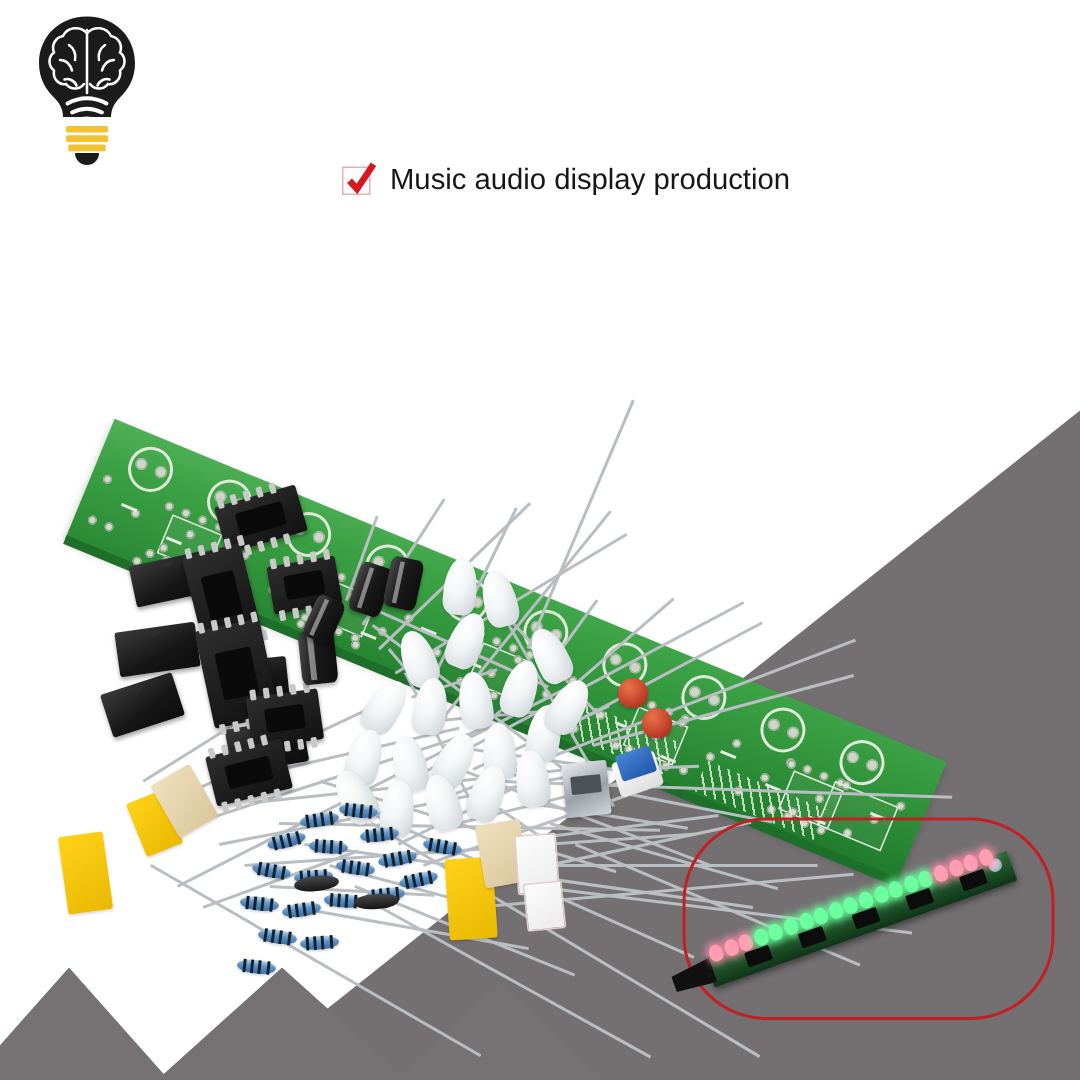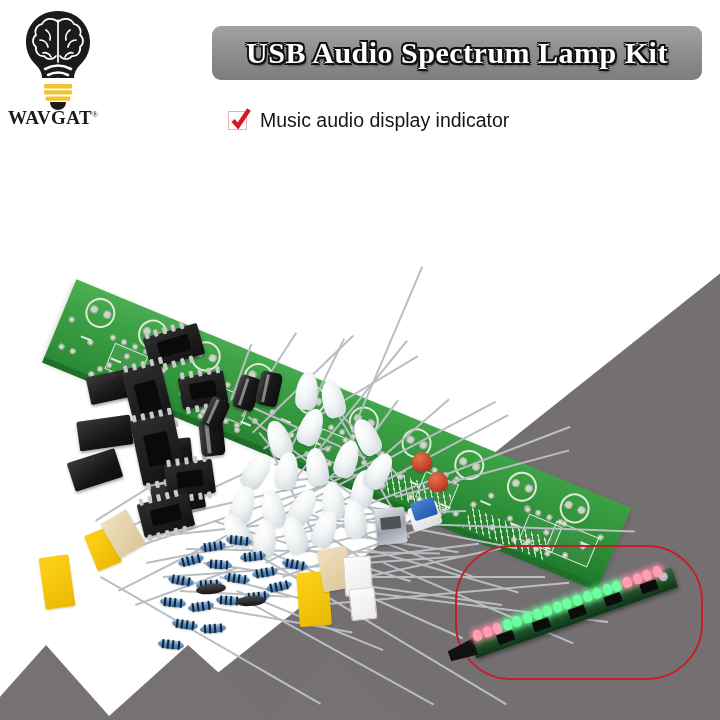--- a/index.html
+++ b/index.html
@@ -135,36 +135,32 @@
         <path d="M42 69q10-5 20 0"></path>
         <path d="M45.5 74.5q6.5-3 13 0"></path>
       </g>
       <g fill="#f2c230">
         <rect x="38" y="78" width="28" height="4.4" rx="1"></rect>
         <rect x="38" y="84.2" width="28" height="4.4" rx="1"></rect>
         <rect x="39.5" y="90.4" width="25" height="4.4" rx="1"></rect>
       </g>
       <path d="M44 96h16c0 5-4 8-8 8s-8-3-8-8z" fill="#1b1b1b"></path>
     </svg>
-    <div class="logo-word"><span>WAVGAT</span><sup>®</sup></div>
   </div>
 
-  <div id="banner">
-    <div class="title">USB Audio Spectrum Lamp Kit</div>
-  </div>
 
   <div id="bullets">
     <div class="bullet">
       <span class="chk">
         <span class="box"></span>
         <svg width="22" height="24" viewBox="0 0 22 24">
             <path d="M4 13.5 L9 19 L20 2.5" stroke="#d6191f" stroke-width="4.4" fill="none" stroke-linecap="butt" stroke-linejoin="miter"></path>
           </svg>
       </span>
-      <span class="txt">Music audio display indicator</span>
+      <span class="txt">Music audio display production</span>
     </div>
   </div>
 
   <div id="pcb-wrap">
     <div class="pcb">
       <div class="edge"></div>
       <div id="pcb-parts">
           <div class="led-pad" style="left:20px">
             <i class="l"></i>
             <i class="r"></i>

